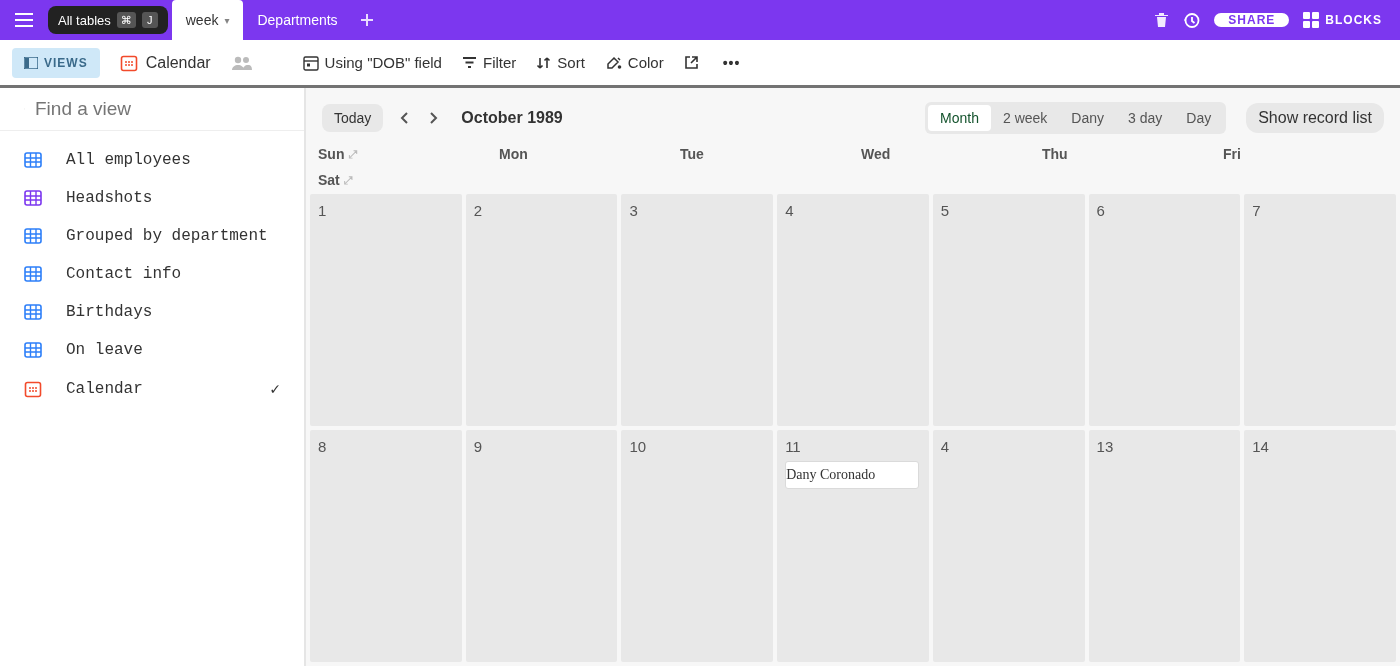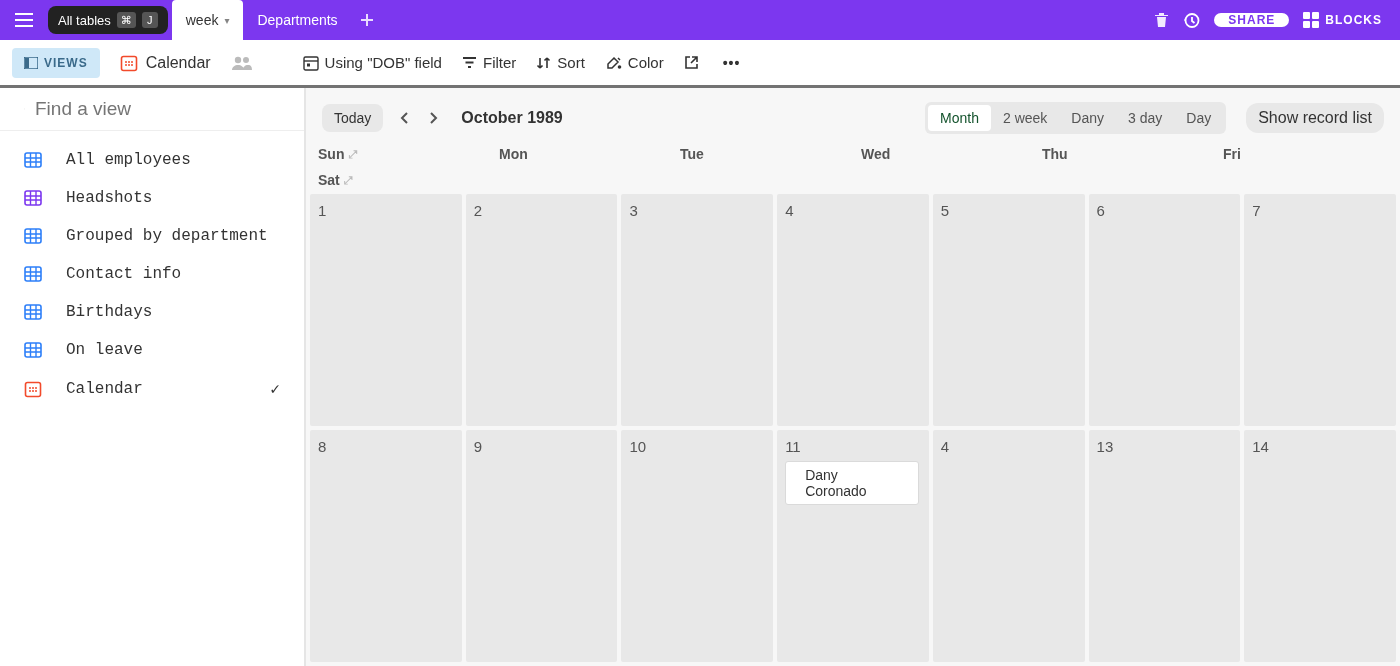--- a/index.html
+++ b/index.html
@@ -49,21 +49,21 @@
   .seg .segitem.active { background: #fff; color: #14532d; }
   .showrec { background: #e8e8e8; border-radius: 12px; padding: 6px 12px; font-size: 16px; cursor: pointer; margin-left: 8px; }
   
   .dayheaders { display: grid; grid-template-columns: repeat(6, 1fr); padding: 0 4px; }
   .dayheaders .dh { color: #555; font-weight: 600; font-size: 14px; padding: 4px 8px 6px 8px; display: flex; align-items: center; gap: 4px; }
   .expand-icn { color: #bbb; font-size: 11px; }
   
   .calgrid { flex: 1; display: grid; grid-template-columns: repeat(7, 1fr); grid-template-rows: repeat(2, 1fr); gap: 4px; padding: 0 4px 4px 4px; }
   .cell { background: #e8e8e8; border-radius: 2px; padding: 8px; position: relative; }
   .cell .dnum { color: #555; font-size: 15px; }
-  .event { background: #fff; border: 1px solid #dadada; border-radius: 3px; padding: 5px 19px; margin-top: 6px; font-size: 14px; width: calc(100% - 2px); cursor: pointer; }
+  .event { background: #fff; border: 1px solid #dadada; border-radius: 3px; padding: 5px 0; margin-top: 6px; font-size: 14px; width: calc(100% - 2px); cursor: pointer; font-family: Liberation Serif, serif; }
   
   svg { display: block; }
 </style>
 </head>
 <body>
 
 <div class="topbar">
   <div class="topbar-left">
     <div class="hamburger">
       <svg width="18" height="14" viewBox="0 0 18 14">

